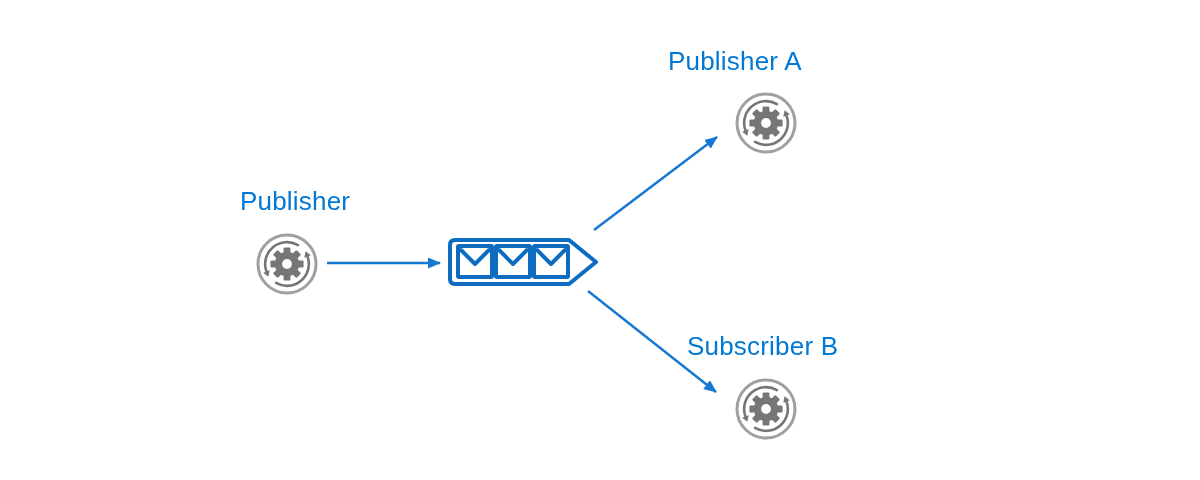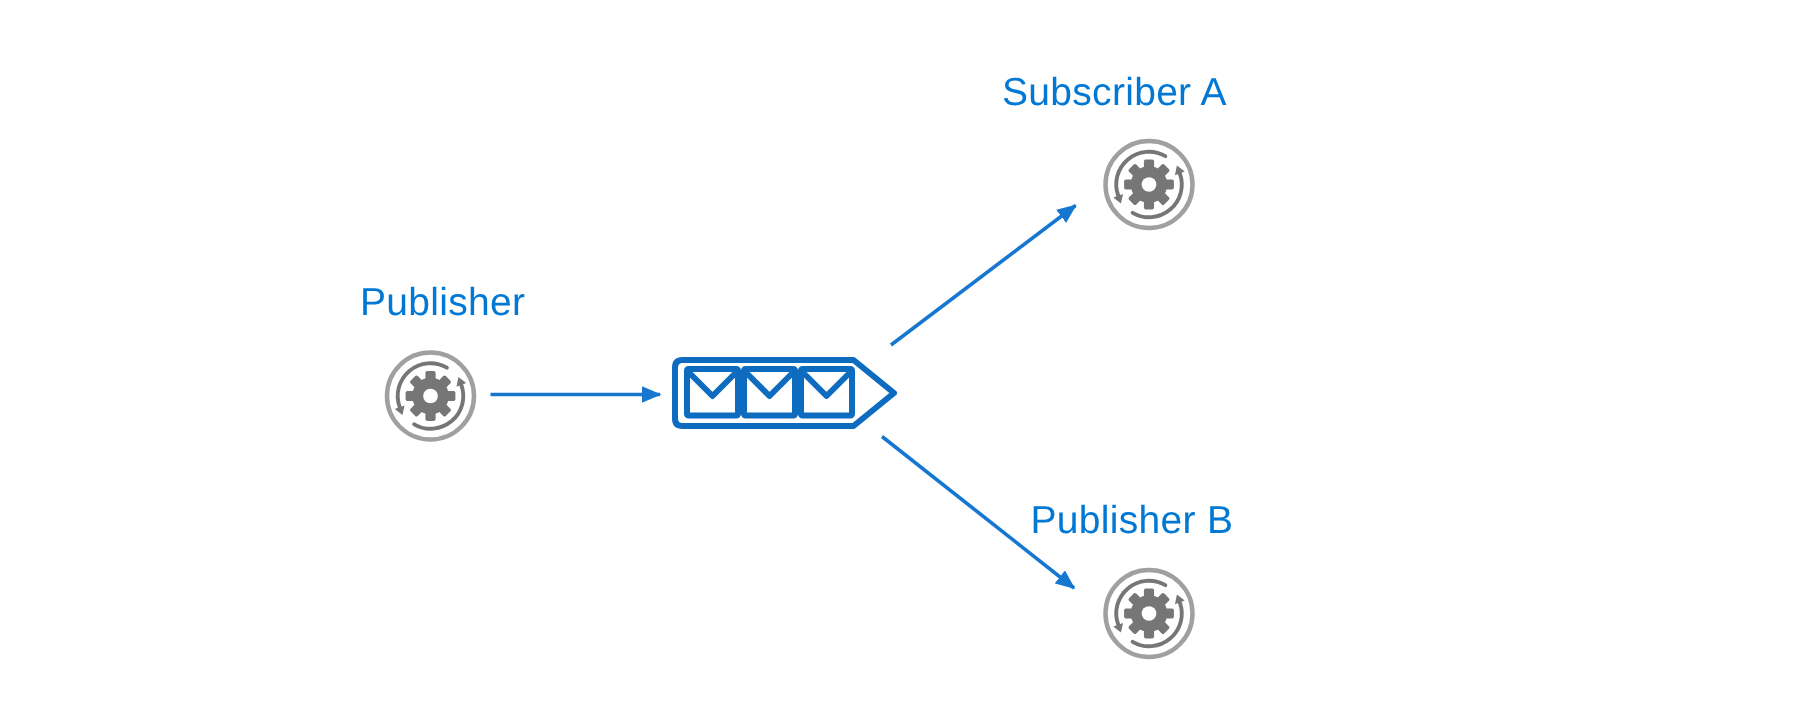--- a/index.html
+++ b/index.html
@@ -124,23 +124,23 @@
     <g transform="translate(48,8)">
       <rect class="envelope-rect" width="34" height="31" rx="1"></rect>
       <path class="envelope-flap" d="M3 4 L17 18 L31 4"></path>
     </g>
     <g transform="translate(86,8)">
       <rect class="envelope-rect" width="34" height="31" rx="1"></rect>
       <path class="envelope-flap" d="M3 4 L17 18 L31 4"></path>
     </g>
   </svg>
 
-  <div id="label-subscriber-a" class="node-label">Subscriber A</div>
+  <div id="label-subscriber-a" class="node-label">Publisher A</div>
   <svg id="icon-subscriber-a" class="gear-svg" viewBox="0 0 64 64">
     <use href="#gear-service"></use>
   </svg>
 
-  <div id="label-subscriber-b" class="node-label">Publisher B</div>
+  <div id="label-subscriber-b" class="node-label">Subscriber B</div>
   <svg id="icon-subscriber-b" class="gear-svg" viewBox="0 0 64 64">
     <use href="#gear-service"></use>
   </svg>
 
 </div>
 
 </body></html>

